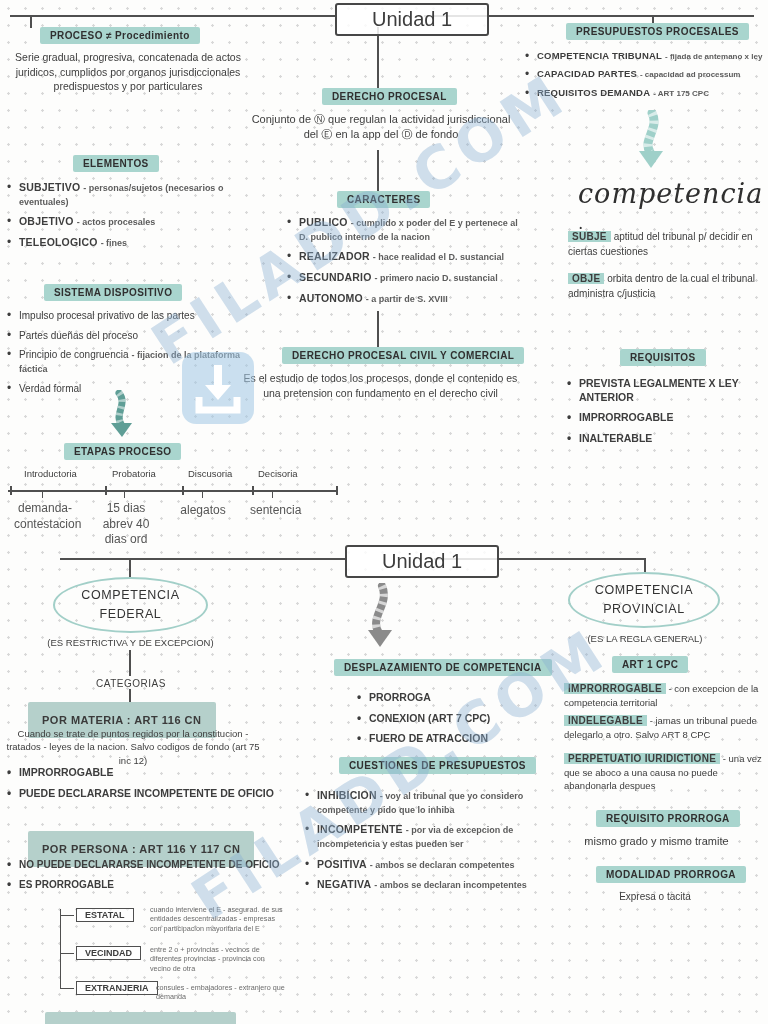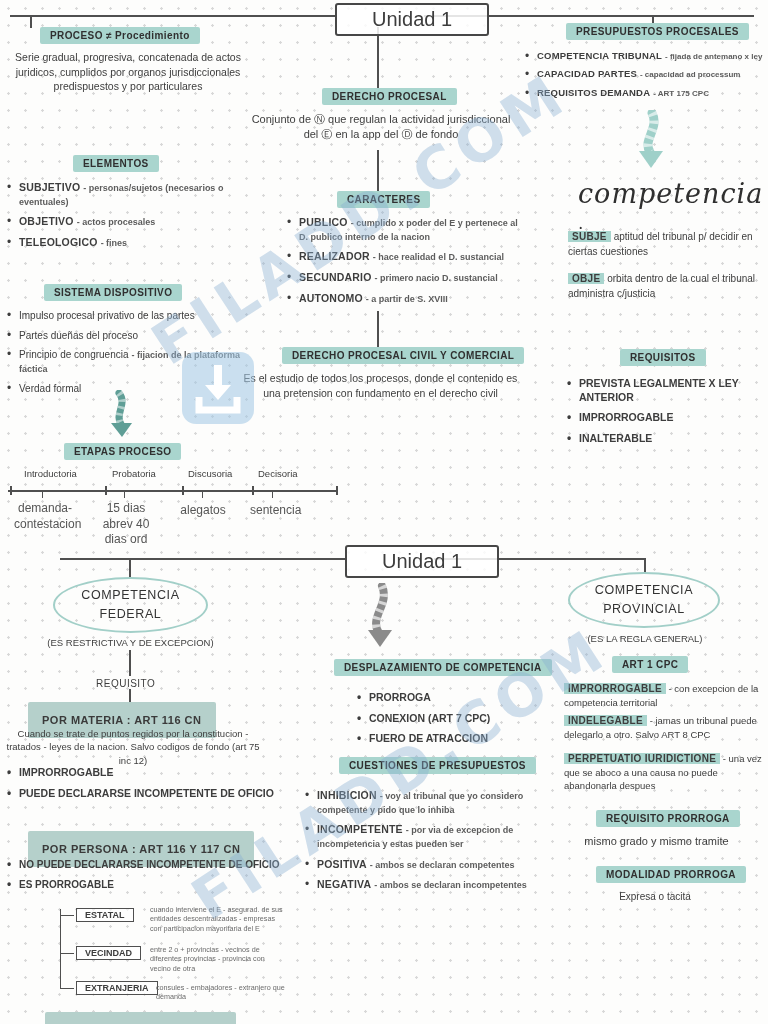--- a/index.html
+++ b/index.html
@@ -164,21 +164,21 @@
     <path d="M22 3 C 30 20, 10 34, 18 48" fill="none" stroke="#8b8b8b" stroke-width="8" stroke-linecap="round"></path>
     <path d="M22 3 C 30 20, 10 34, 18 48" fill="none" stroke="rgba(255,255,255,.65)" stroke-width="8" stroke-dasharray="3 5"></path>
     <polygon points="8,47 32,47 20,64" fill="#8b8b8b"></polygon>
   </svg>
 
   <div class="oval" style="left:53px;top:577px;width:155px;height:56px">
     <span>COMPETENCIA</span>
     <span>FEDERAL</span>
   </div>
   <div class="body-text" style="left:28px;top:636px;width:205px;font-size:9.5px">(ES RESTRICTIVA Y DE EXCEPCION)</div>
-  <div class="plain" style="left:96px;top:678px;font-size:10px;letter-spacing:.5px">REQUISITO</div>
+  <div class="plain" style="left:96px;top:678px;font-size:10px;letter-spacing:.5px">CATEGORIAS</div>
 
   <div class="cat-hdr" style="left:28px;top:702px">POR MATERIA : ART 116 CN</div>
   <div class="body-text" style="left:4px;top:727px;width:258px;font-size:9.5px">Cuando se trate de puntos regidos por la constitucion - tratados - leyes de la nacion. Salvo codigos de fondo (art 75 inc 12)</div>
   <ul class="blist bold" style="left:6px;top:766px;width:270px">
     <li><span>IMPRORROGABLE</span></li>
     <li><span>PUEDE DECLARARSE INCOMPETENTE DE OFICIO</span></li>
   </ul>
 
   <div class="cat-hdr" style="left:28px;top:831px">POR PERSONA : ART 116 Y 117 CN</div>
   <ul class="blist bold" style="left:6px;top:858px;width:275px">

